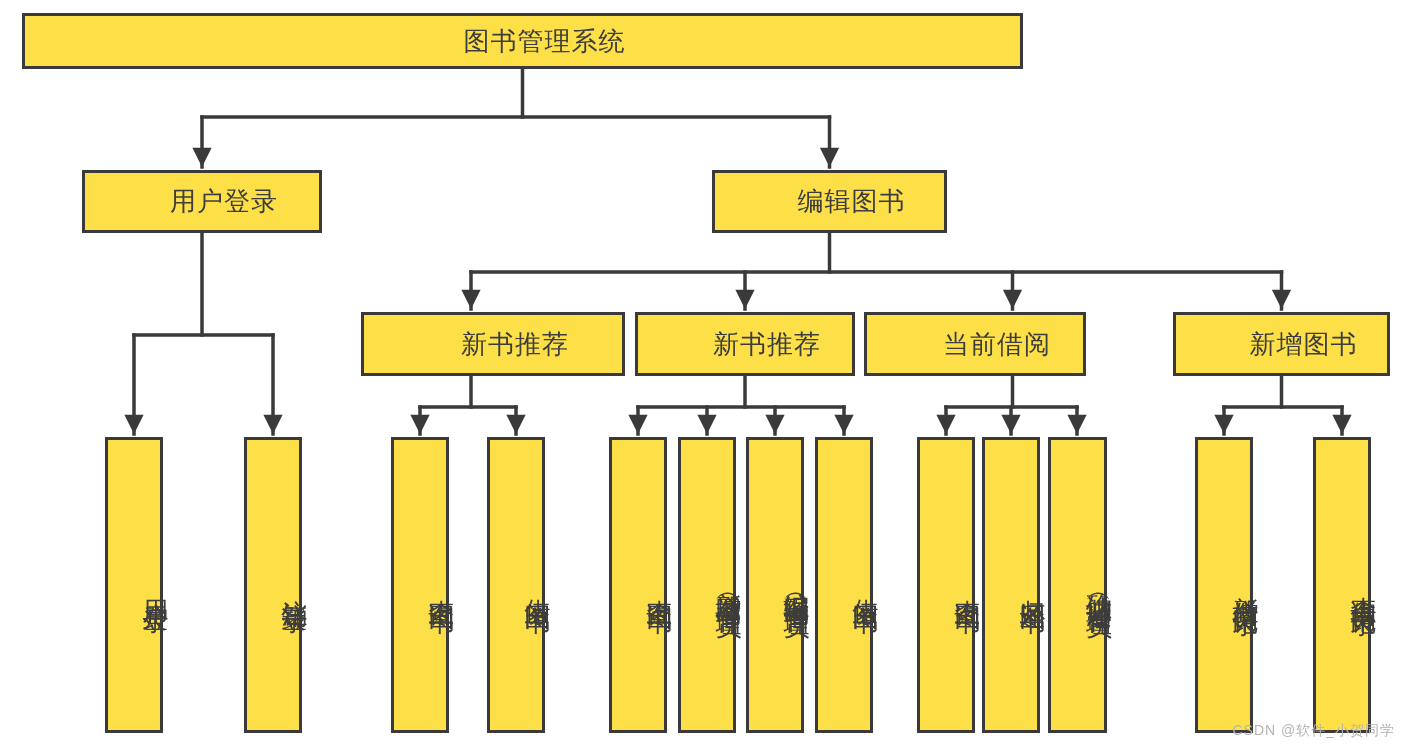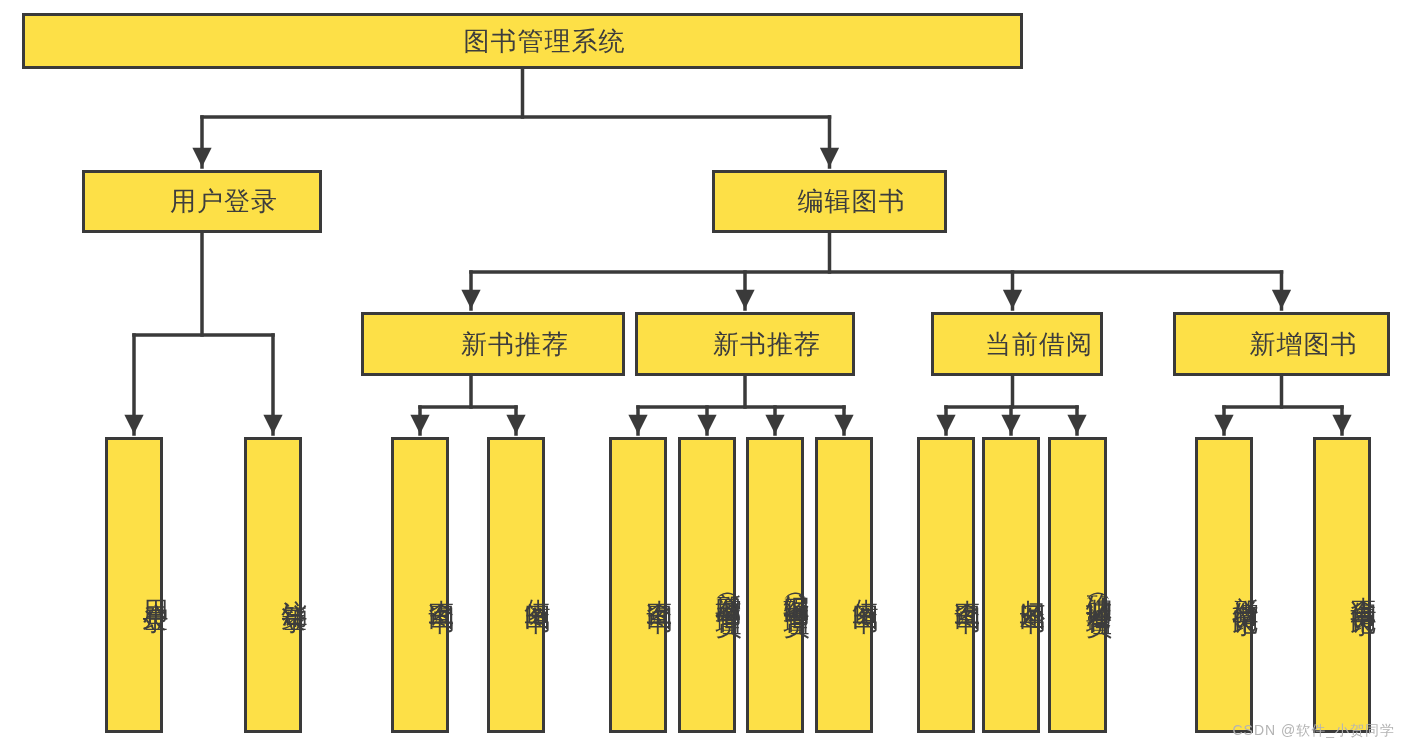--- a/index.html
+++ b/index.html
@@ -112,21 +112,21 @@
   <div class="node" style="left:712px;top:170px;width:235px;height:63px">
     <span>编辑图书</span>
   </div>
 
   <div class="node" style="left:361px;top:312px;width:264px;height:64px">
     <span>新书推荐</span>
   </div>
   <div class="node" style="left:635px;top:312px;width:220px;height:64px">
     <span>新书推荐</span>
   </div>
-  <div class="node" style="left:931px;top:312px;width:172px;height:64px">
+  <div class="node" style="left:864px;top:312px;width:222px;height:64px">
     <span>当前借阅</span>
   </div>
   <div class="node" style="left:1173px;top:312px;width:217px;height:64px">
     <span>新增图书</span>
   </div>
 
   <div class="node leaf" style="left:105px;top:437px;width:58px;height:296px">
     <span>用户登录</span>
   </div>
   <div class="node leaf" style="left:244px;top:437px;width:58px;height:296px">

